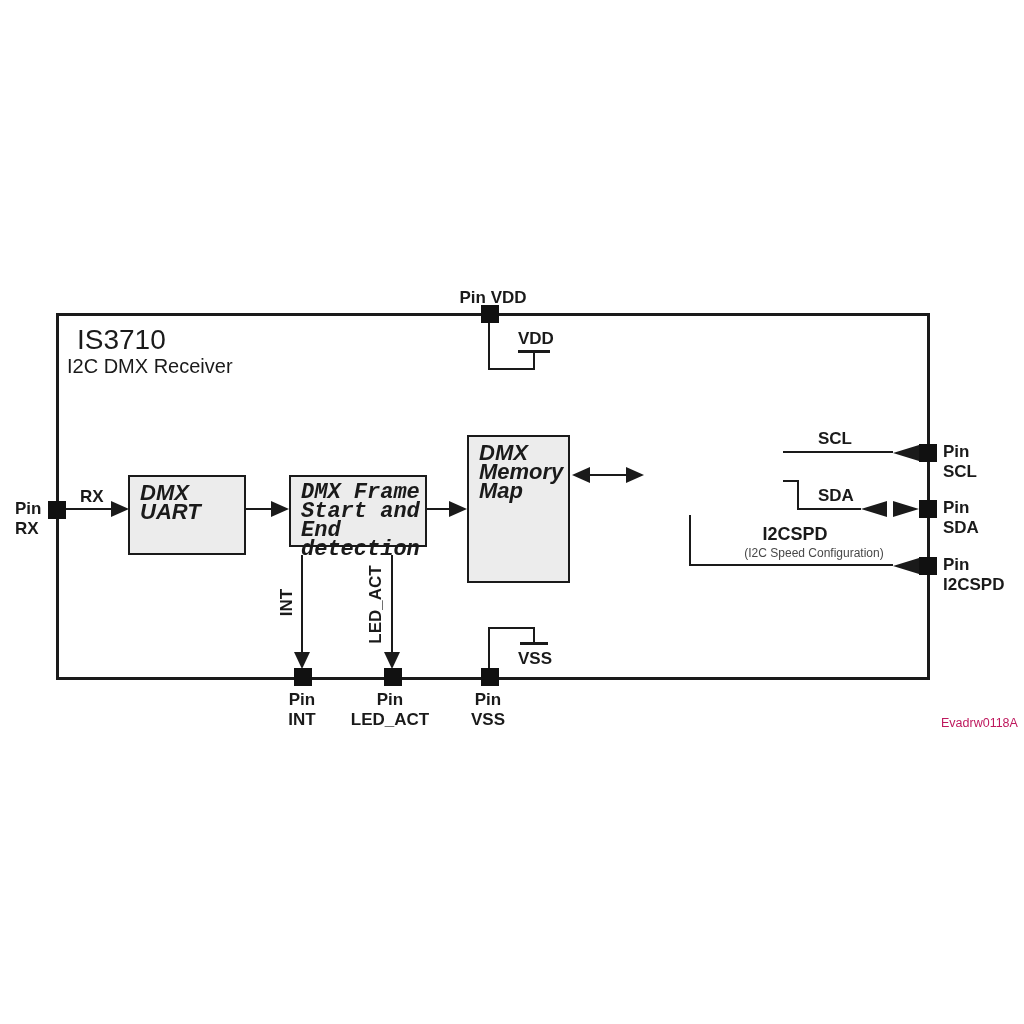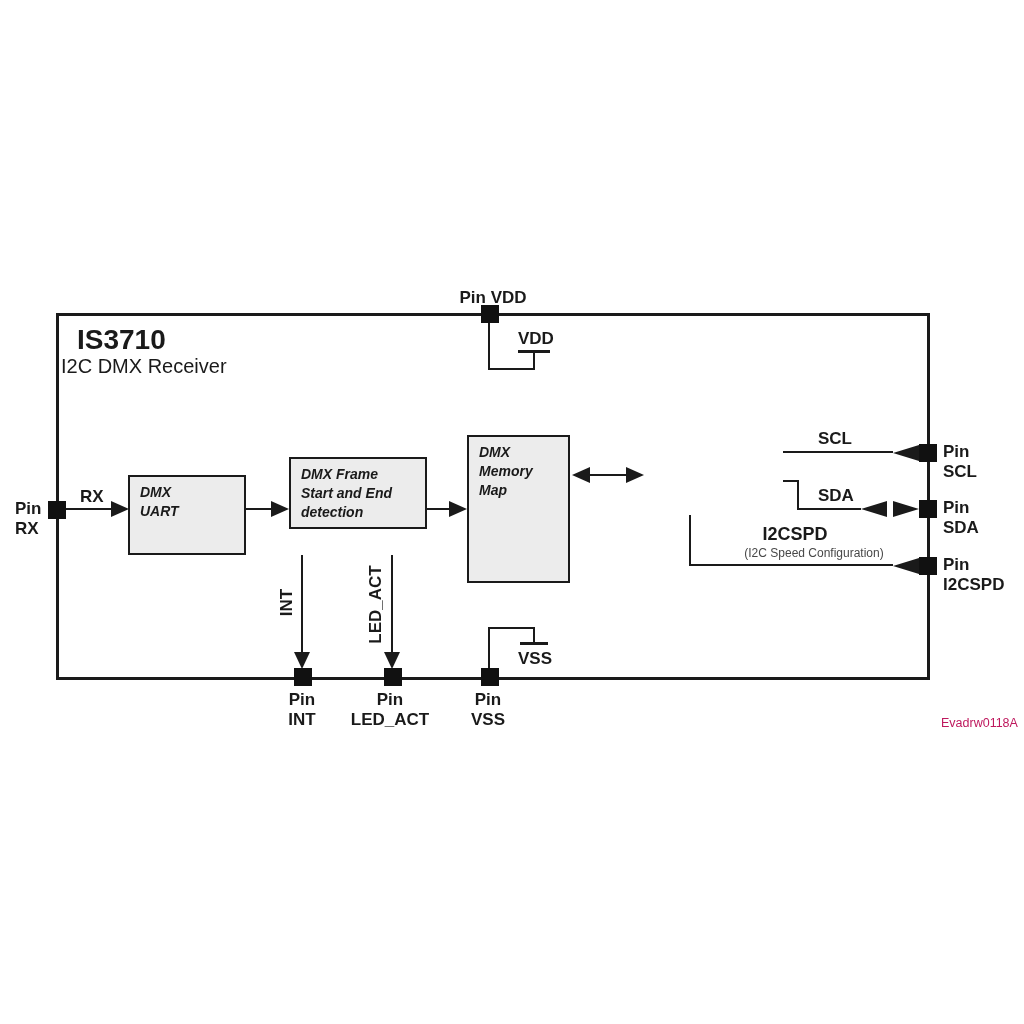--- a/index.html
+++ b/index.html
@@ -9,61 +9,61 @@
   }
   .abs{position:absolute;}
   
   .chip-border{border:3px solid #1a1a1a;background:transparent;}
   
   .block{
     background:#ececec;border:2px solid #1a1a1a;box-sizing:border-box;
   }
   .block-label{
     position:absolute;left:10px;top:6px;right:4px;
-    font-size:14px;font-weight:bold;font-style:italic;line-height:19px;
+    font-size:22px;font-weight:bold;font-style:italic;line-height:19px;
     white-space:pre-line;color:#1a1a1a;
   }
   
   .wire{background:#1a1a1a;}
   
   .pin{width:18px;height:18px;background:#111111;}
   
   .arr{width:0;height:0;}
   .arr-r{border-top:8px solid transparent;border-bottom:8px solid transparent;border-left:18px solid #1a1a1a;}
   .arr-l{border-top:8px solid transparent;border-bottom:8px solid transparent;border-right:18px solid #1a1a1a;}
   .arr-l.big{border-top:8px solid transparent;border-bottom:8px solid transparent;border-right:26px solid #1a1a1a;}
   .arr-r.big{border-top:8px solid transparent;border-bottom:8px solid transparent;border-left:26px solid #1a1a1a;}
   .arr-d{border-left:8px solid transparent;border-right:8px solid transparent;border-top:17px solid #1a1a1a;}
   
-  .title{font-size:28px;font-weight:bold;line-height:1;}
+  .title{font-size:28px;font-weight:normal;line-height:1;}
   .subtitle{font-size:20px;line-height:1;}
   .plabel{font-size:17px;font-weight:bold;line-height:20px;white-space:pre-line;}
   .slabel{font-size:17px;font-weight:bold;line-height:1;}
   .center{text-align:center;}
   .rot{transform:rotate(-90deg);}
   .note{font-size:12px;color:#474747;line-height:1;}
   .doc{font-size:12.5px;color:#be185d;line-height:1;}
   .railbar{background:#1a1a1a;}
 </style>
 </head>
 <body>
 
 <div id="canvas">
 
   <div class="abs chip-border" style="left:56px;top:313px;width:868px;height:361px;"></div>
 
   <div class="abs title" style="left:77px;top:326px;">IS3710</div>
-  <div class="abs subtitle" style="left:61px;top:356px;">I2C DMX Receiver</div>
+  <div class="abs subtitle" style="left:67px;top:356px;">I2C DMX Receiver</div>
 
   <div class="abs block" style="left:128px;top:475px;width:118px;height:80px;">
     <div class="block-label">DMX
 UART</div>
   </div>
 
-  <div class="abs block" style="left:289px;top:457px;width:138px;height:72px;">
+  <div class="abs block" style="left:289px;top:475px;width:138px;height:72px;font-family:Liberation Mono, monospace;">
     <div class="block-label">DMX Frame
 Start and End
 detection</div>
   </div>
 
   <div class="abs block" style="left:467px;top:435px;width:103px;height:148px;">
     <div class="block-label">DMX
 Memory
 Map</div>
   </div>

